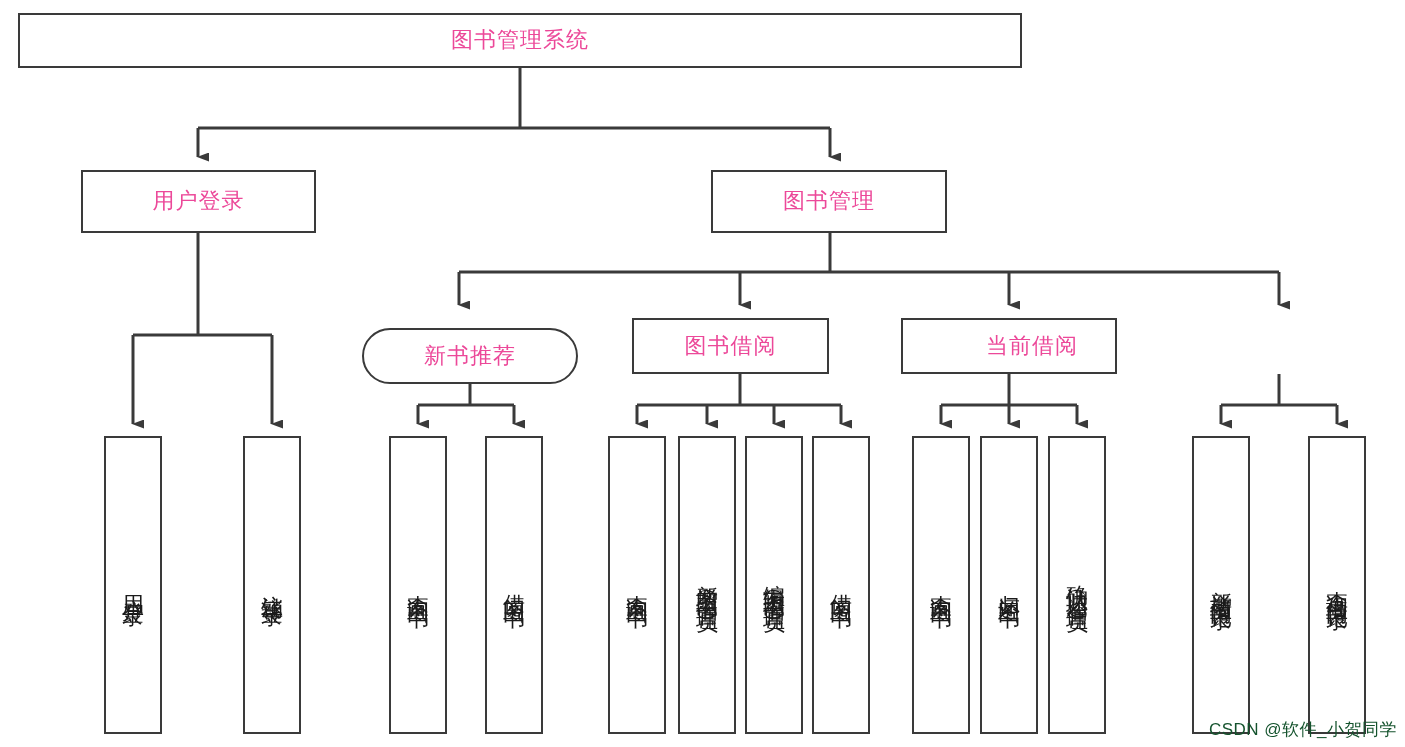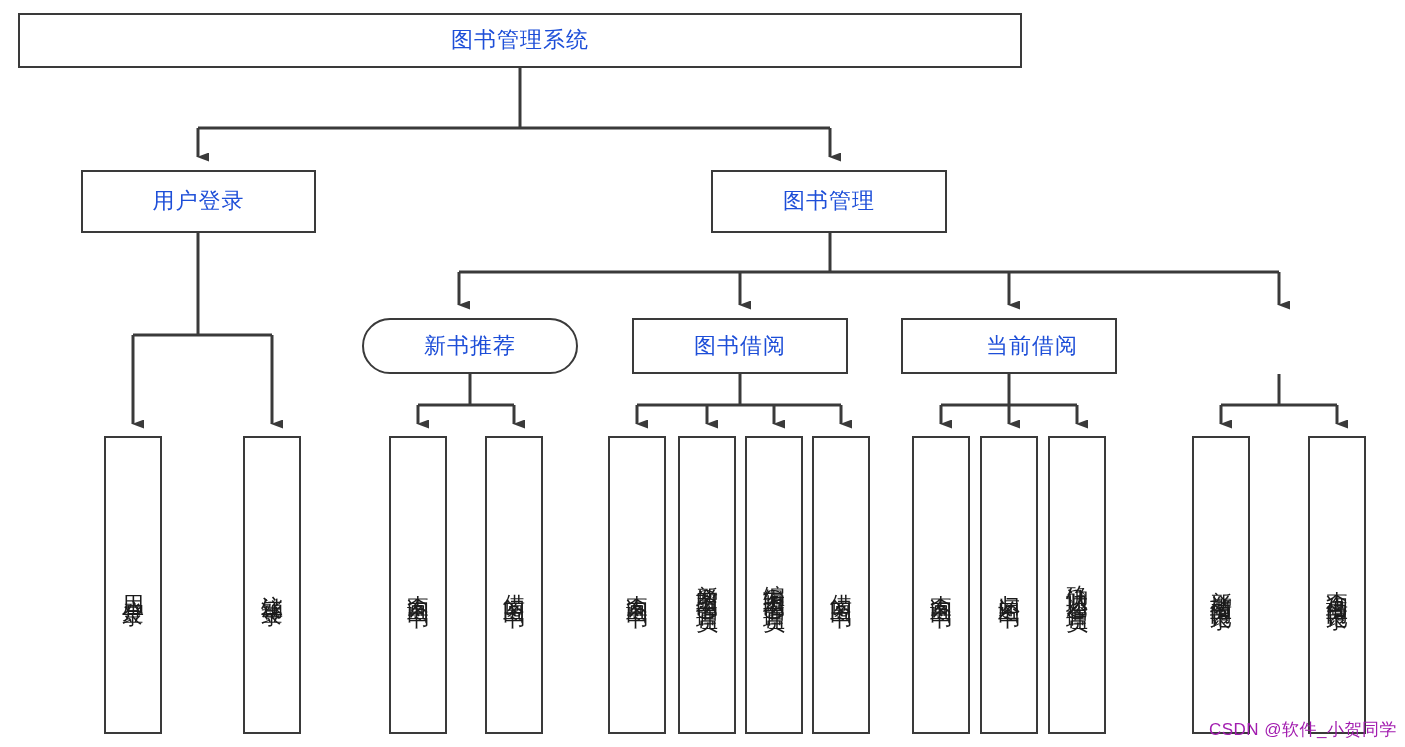--- a/index.html
+++ b/index.html
@@ -30,42 +30,42 @@
     position: absolute;
     box-sizing: border-box;
     background: #ffffff;
     border: 2.5px solid #3a3a3a;
     display: flex;
     align-items: center;
     justify-content: center;
   }
   .node-label-h {
     font-size: 22px;
-    color: #1d4ed8;
+    color: #ec4899;
     letter-spacing: 1px;
     line-height: 1.1;
     white-space: nowrap;
     user-select: none;
   }
   .node-label-v {
     font-size: 22px;
     color: #1b1b1b;
     writing-mode: vertical-rl;
     text-orientation: upright;
     letter-spacing: 4px;
     line-height: 1.0;
     white-space: nowrap;
     user-select: none;
   }
   #watermark {
     position: absolute;
     right: 8px;
     bottom: 6px;
     font-size: 17px;
-    color: #a21caf;
+    color: #14532d;
     letter-spacing: 0.5px;
     user-select: none;
     white-space: nowrap;
   }
 </style>
 </head>
 <body>
 
 <div id="diagram-root">
 
@@ -138,24 +138,24 @@
     <span class="node-label-h">图书管理系统</span>
   </div>
 
   <div class="node-box" style="left:81px; top:170px; width:235px; height:63px;">
     <span class="node-label-h">用户登录</span>
   </div>
   <div class="node-box" style="left:711px; top:170px; width:236px; height:63px;text-align:right;">
     <span class="node-label-h">图书管理</span>
   </div>
 
-  <div class="node-box" style="left:362px; top:318px; width:216px; height:56px;border-radius:28px;">
+  <div class="node-box" style="left:362px; top:328px; width:216px; height:56px;border-radius:28px;">
     <span class="node-label-h">新书推荐</span>
   </div>
-  <div class="node-box" style="left:632px; top:318px; width:216px; height:56px;">
+  <div class="node-box" style="left:632px; top:318px; width:197px; height:56px;">
     <span class="node-label-h">图书借阅</span>
   </div>
   <div class="node-box" style="left:901px; top:318px; width:216px; height:56px;padding-left:46px;">
     <span class="node-label-h">当前借阅</span>
   </div>
 
   <div class="node-box" style="left:104px; top:436px; width:58px; height:298px;">
     <span class="node-label-v">用户登录</span>
   </div>
   <div class="node-box" style="left:243px; top:436px; width:58px; height:298px;">

